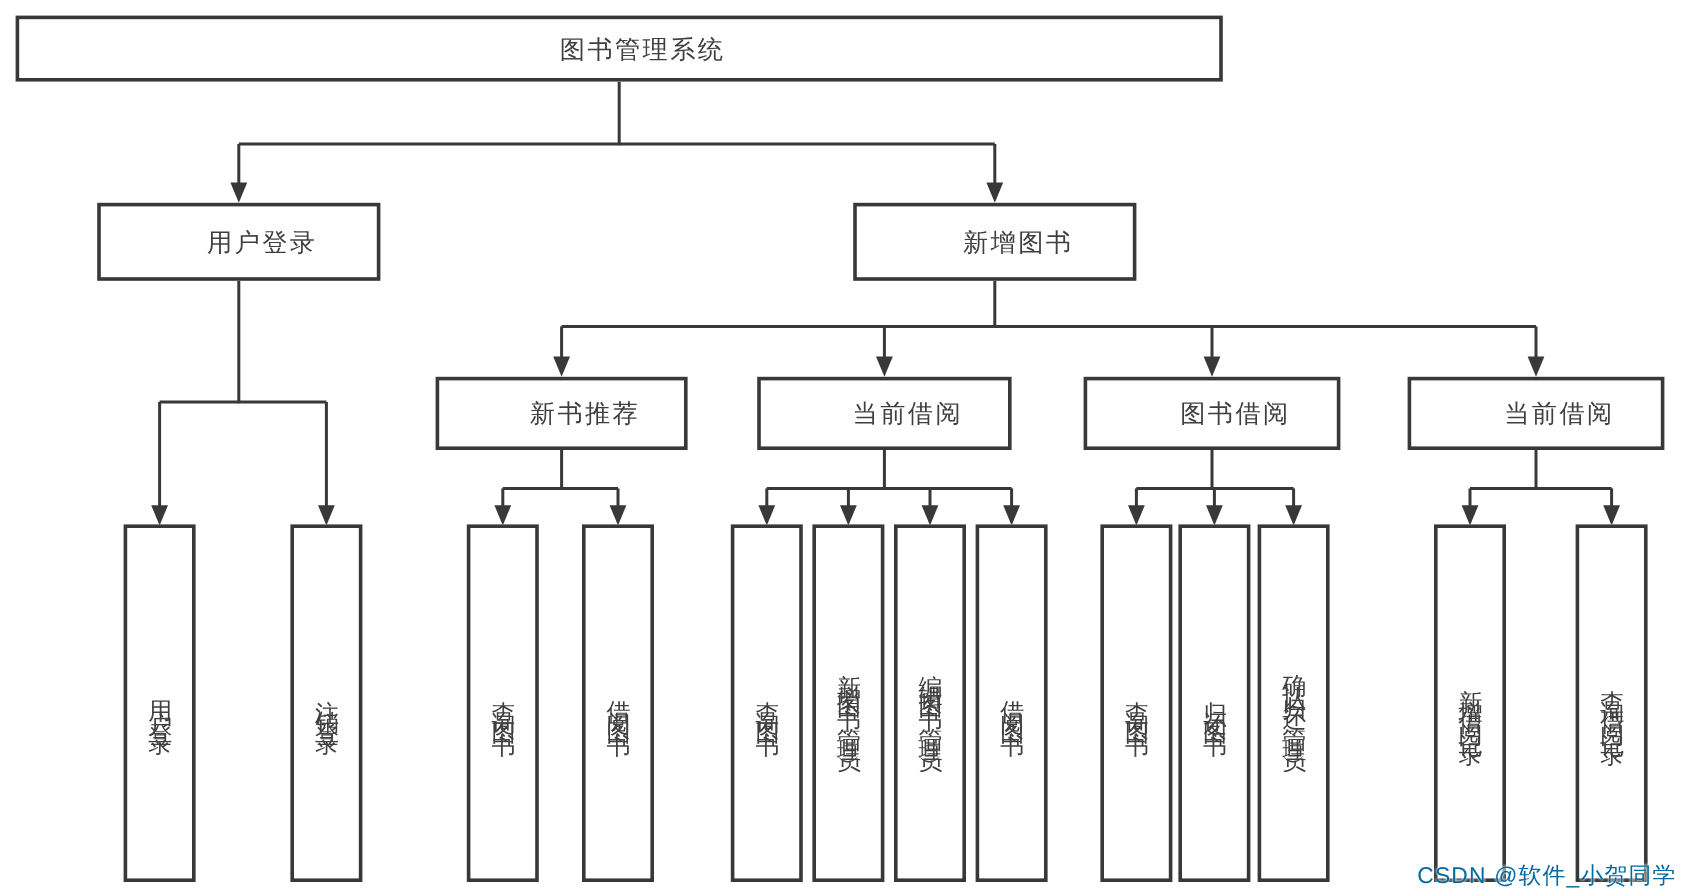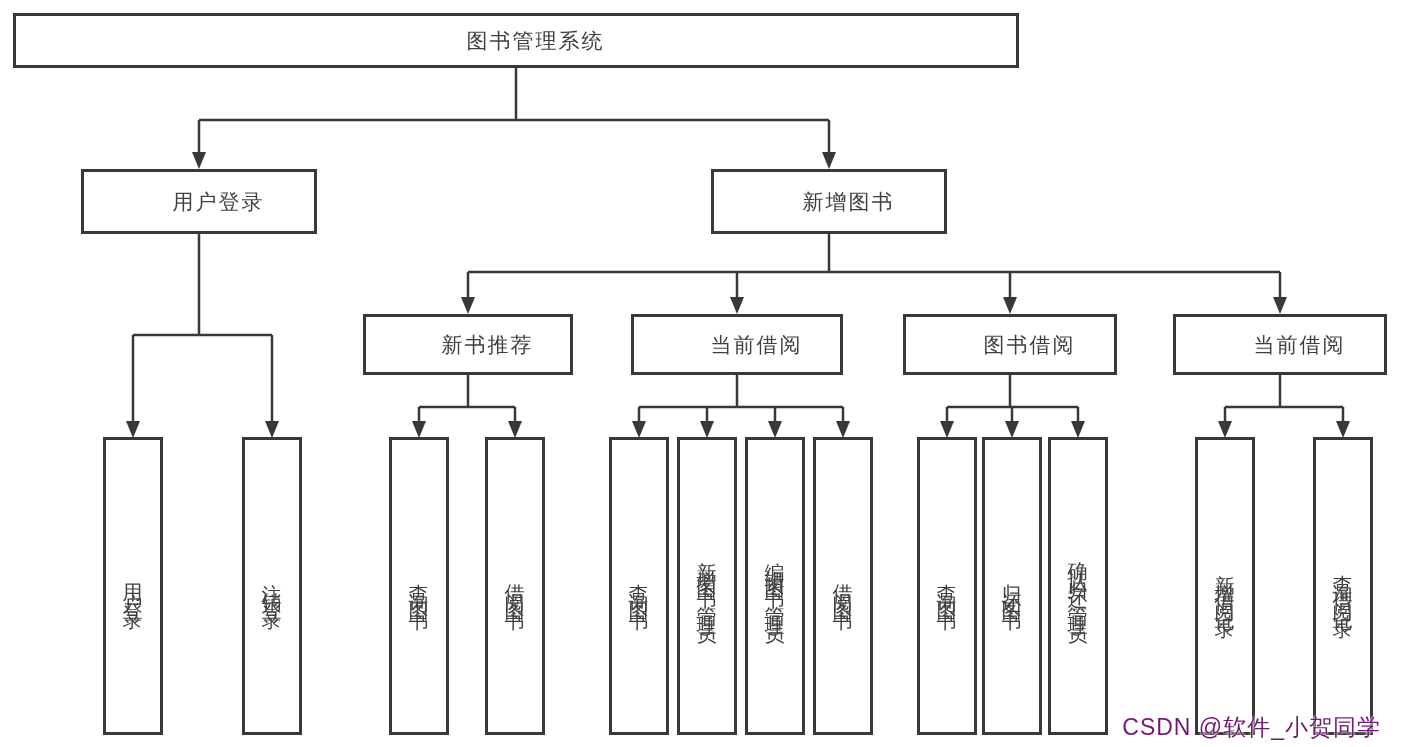--- a/index.html
+++ b/index.html
@@ -13,22 +13,22 @@
     border:3px solid #383838;color:#3f3f3f;
     display:flex;align-items:center;justify-content:center;
   }
   .hbox{font-size:21px;letter-spacing:2px;white-space:nowrap;padding-left:39px;}
   .vbox{top:437px;width:60px;height:298px;font-size:20px;}
   .vtext{
     writing-mode:vertical-rl;text-orientation:mixed;
     letter-spacing:9px;line-height:1;
   }
   .watermark{
-    position:absolute;right:24px;bottom:4px;z-index:5;
-    font-size:23px;color:#701a75;letter-spacing:1px;white-space:nowrap;
+    position:absolute;right:8px;bottom:4px;z-index:5;
+    font-size:19px;color:#0369a1;letter-spacing:1px;white-space:nowrap;
     text-shadow:0 0 2px #fff,0 0 3px #fff;
   }
   line{stroke:#383838;stroke-width:2.5;}
   polygon{fill:#383838;}
 </style>
 </head>
 <body>
 
 <div class="canvas">
 

